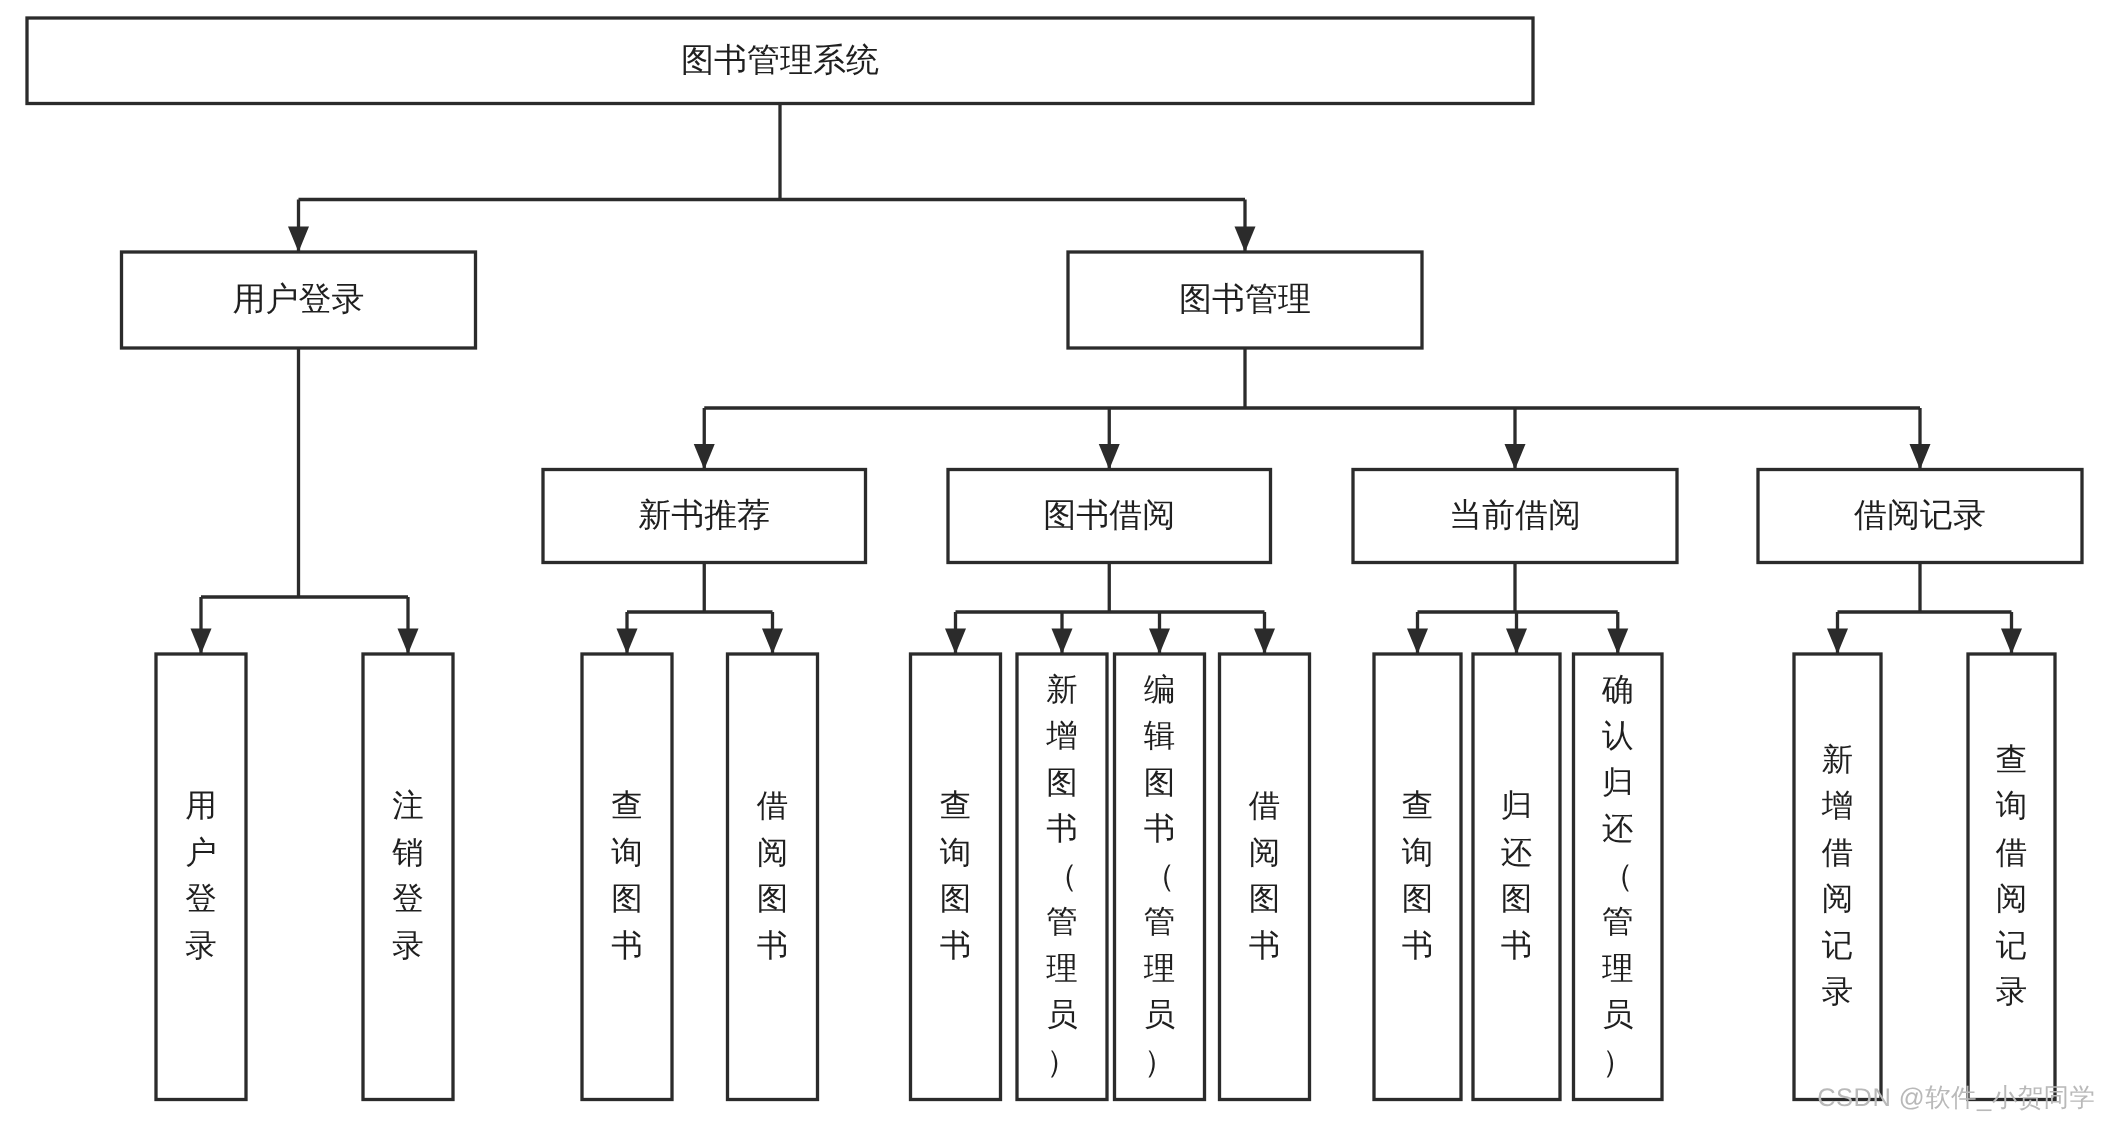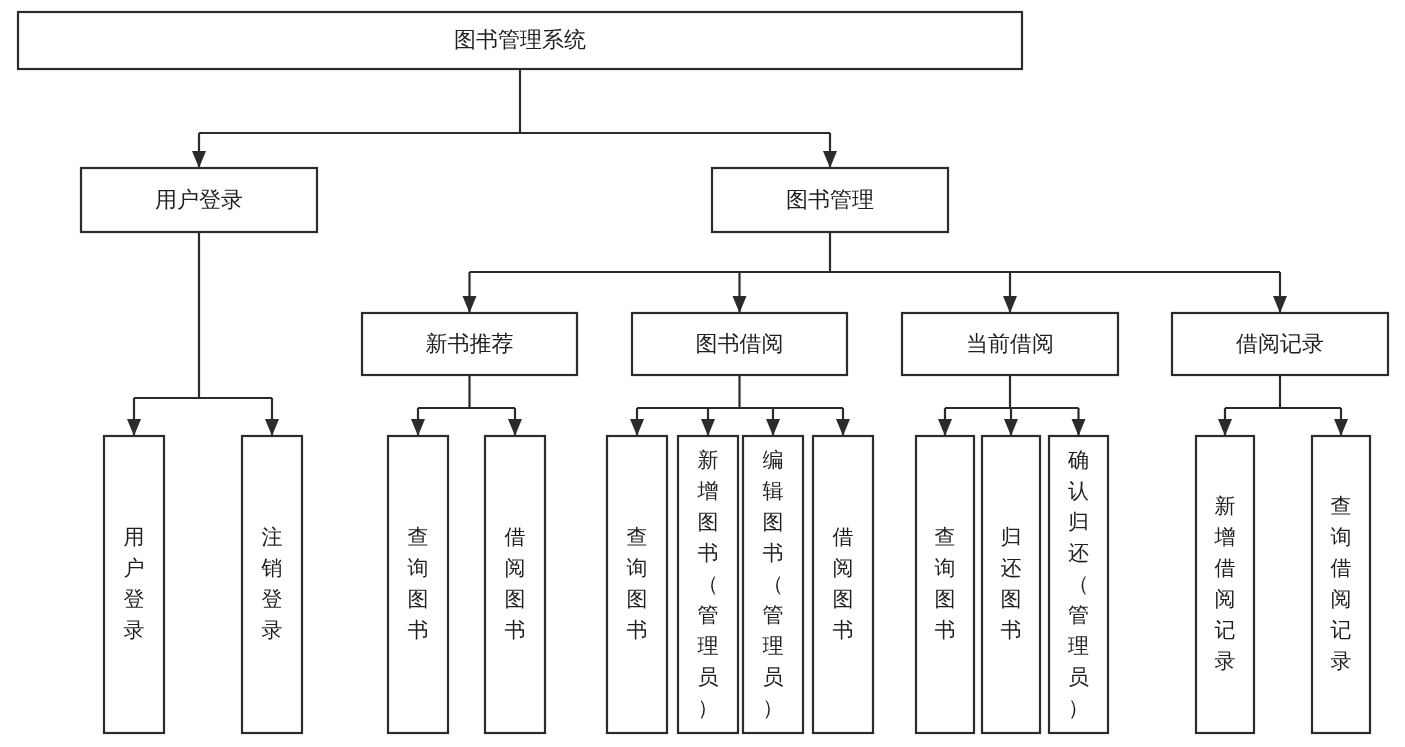--- a/index.html
+++ b/index.html
@@ -201,13 +201,14 @@
         <g>
           <rect x="1196" y="436" width="58" height="297" class="node-rect"></rect>
           <text x="1225" y="513" class="node-label-v"><tspan x="1225" dy="0">新</tspan><tspan x="1225" dy="31">增</tspan><tspan x="1225" dy="31">借</tspan><tspan x="1225" dy="31">阅</tspan><tspan x="1225" dy="31">记</tspan><tspan x="1225" dy="31">录</tspan></text>
         </g>
         <g>
           <rect x="1312" y="436" width="58" height="297" class="node-rect"></rect>
           <text x="1341" y="513" class="node-label-v"><tspan x="1341" dy="0">查</tspan><tspan x="1341" dy="31">询</tspan><tspan x="1341" dy="31">借</tspan><tspan x="1341" dy="31">阅</tspan><tspan x="1341" dy="31">记</tspan><tspan x="1341" dy="31">录</tspan></text>
         </g>
       </g>
   </svg>
+  <div class="watermark">CSDN @软件_小贺同学</div>
 </div>
 
 </body></html>

